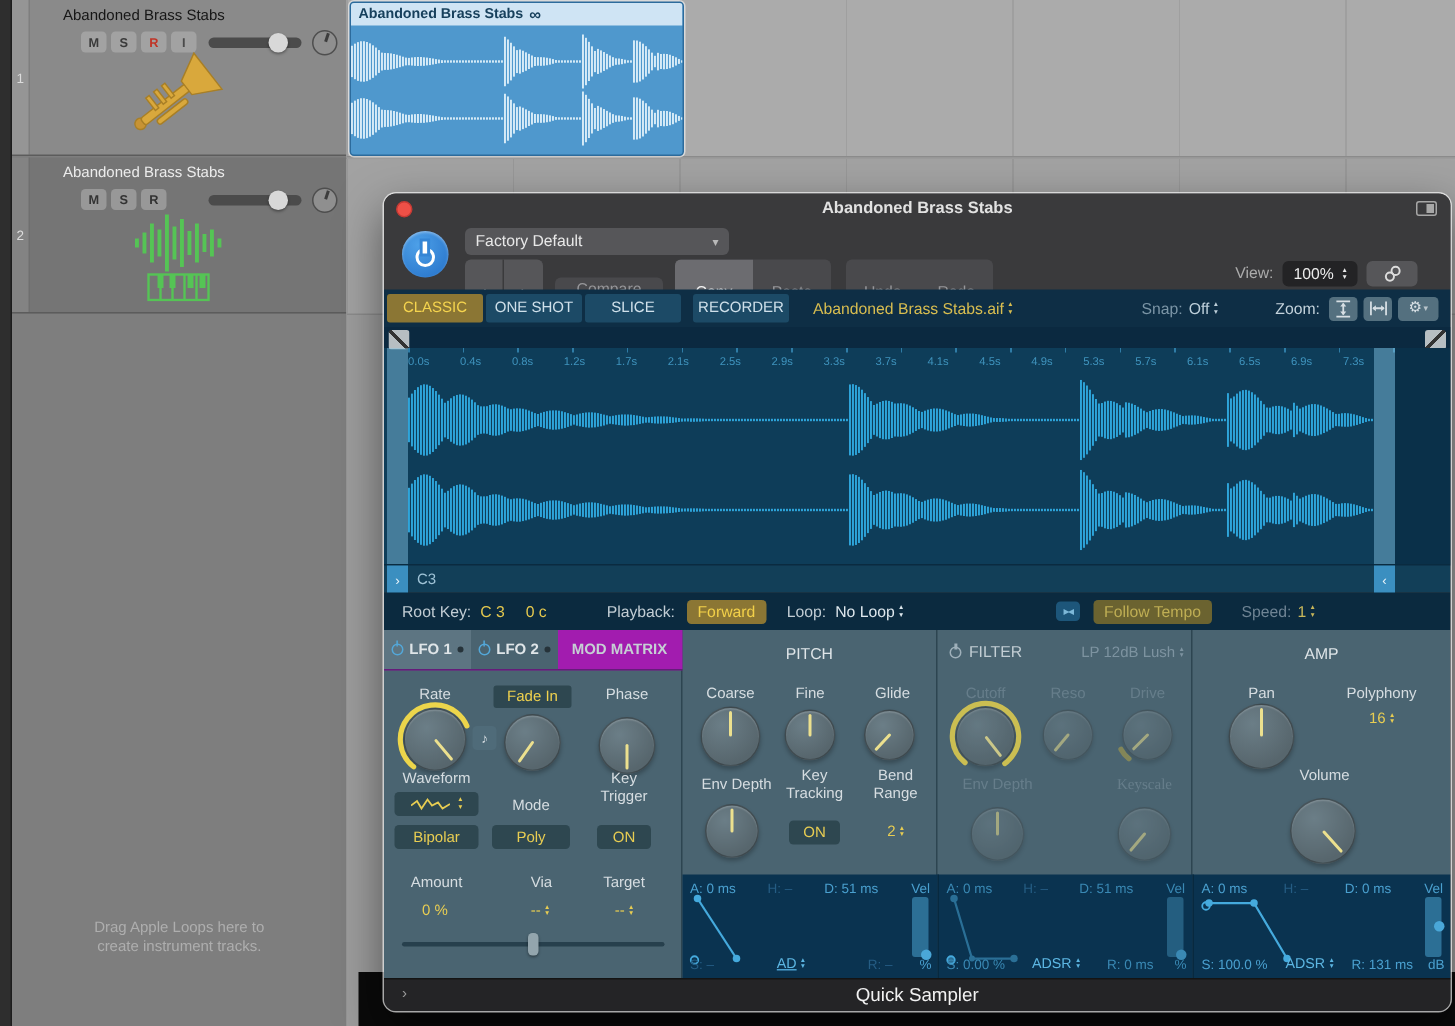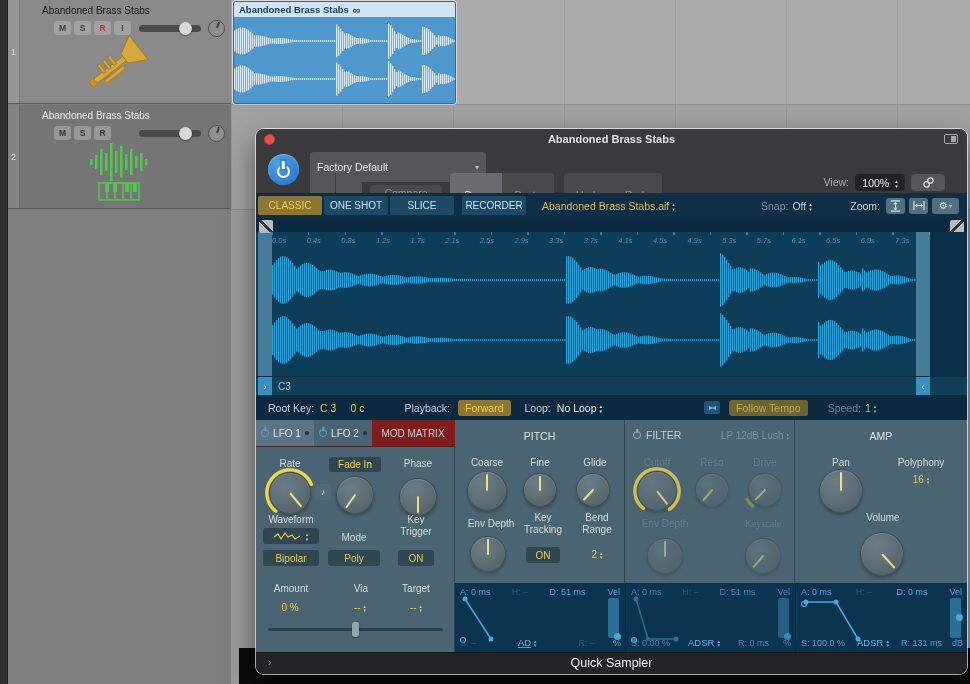--- a/index.html
+++ b/index.html
@@ -28,21 +28,21 @@
   #plugin{position:absolute;left:256px;top:129px;width:711px;height:545px;border-radius:8px;background:#3a3a3c;box-shadow:0 0 0 1px rgba(255,255,255,.65),0 12px 30px rgba(0,0,0,.5);overflow:hidden;}
   #p-titlebar{position:absolute;left:0;top:0;width:100%;height:21px;background:#3a3a3c;}
   #close-dot{position:absolute;left:8px;top:5px;width:11px;height:11px;border-radius:50%;background:#ee5047;border:1px solid #c63a34;}
   #p-title{position:absolute;left:0;top:4px;width:100%;text-align:center;color:#e2e2e2;font-size:11px;font-weight:bold;}
   #win-icon{position:absolute;right:9px;top:5px;width:14px;height:10px;border:1px solid #a7a7a7;border-radius:2px;}
   #win-icon::after{content:"";position:absolute;right:1px;top:1px;width:5px;height:6px;background:#a7a7a7;}
   #p-header{position:absolute;left:0;top:21px;width:100%;height:43px;background:#3a3a3c;}
   #power-btn{position:absolute;left:12px;top:4px;width:31px;height:31px;border-radius:50%;background:radial-gradient(circle at 35% 30%,#4da0e8,#2470c8);box-shadow:inset 0 1px 2px rgba(255,255,255,.4);}
   .pglyph{position:absolute;left:50%;top:50%;width:13px;height:13px;margin:-5px 0 0 -7px;border:2px solid #fff;border-radius:50%;}
   .pglyph::after{content:"";position:absolute;left:50%;top:-6px;transform:translateX(-50%);width:2.5px;height:8px;background:#fff;box-shadow:0 0 0 2px #3585d5;}
-  #preset-box{position:absolute;left:54px;top:2px;width:176px;height:30px;background:#565659;border-radius:4px;color:#e8e8e8;font-size:10.5px;display:flex;align-items:center;padding:0 7px;}
+  #preset-box{position:absolute;left:54px;top:2px;width:176px;height:18px;background:#565659;border-radius:4px;color:#e8e8e8;font-size:10.5px;display:flex;align-items:center;padding:0 7px;}
   #preset-box .chev{margin-left:auto;color:#b9b9b9;font-size:8px;}
   .hrow{position:absolute;top:23px;height:16px;display:flex;align-items:center;justify-content:center;border-radius:4px;font-size:10.5px;}
   .seg{display:flex;height:100%;}
   .seg > div{display:flex;align-items:center;justify-content:center;height:100%;}
   #nav-arrows{left:54px;width:52px;background:#565659;color:#cfcfcf;}
   #nav-arrows div{width:26px;font-size:11px;}
   #nav-arrows div:first-child{border-right:1px solid #3a3a3c;}
   #compare-btn{left:114px;width:72px;background:#49494c;color:#97979a;margin-top:12px;}
   #copypaste{left:194px;width:104px;background:#49494c;border-radius:4px;overflow:hidden;}
   #copy-btn{width:52px;background:#6c6c70;color:#f2f2f2;}
@@ -65,21 +65,21 @@
   .zbtn{width:19px;height:16px;background:#54707f;border-radius:3px;display:flex;align-items:center;justify-content:center;}
   #gear-btn{width:27px;height:16px;background:#54707f;border-radius:3px;display:flex;align-items:center;justify-content:center;color:#d7dfe4;font-size:10px;gap:1px;}
   #gear-btn i{font-style:normal;font-size:6px;color:#b9c4cb;}
   
   #p-wave{position:absolute;left:0;top:89px;width:100%;height:158px;background:#0e3d59;}
   #wave-top{position:absolute;left:0;top:0;width:100%;height:14px;background:#0b2940;}
   .fadebox{position:absolute;top:2px;width:14px;height:13px;background:#b7bec2;border-radius:2px;}
   .fadebox.in{left:3px;background-image:linear-gradient(45deg,transparent 44%,#333 44%,#333 56%,transparent 56%);}
   .fadebox.out{right:3px;background-image:linear-gradient(135deg,transparent 44%,#333 44%,#333 56%,transparent 56%);}
   #ruler{position:absolute;left:16px;top:14px;width:658px;height:13px;display:flex;background-image:repeating-linear-gradient(90deg,#2f7ca6 0 1px,transparent 1px 36.5px);background-size:100% 3px;background-repeat:no-repeat;}
-  #ruler span{flex:1;color:#3f93bd;font-size:7.5px;padding-top:4px;font-style:italic;}
+  #ruler span{flex:1;color:#3f93bd;font-size:7.5px;padding-top:4px;}
   #handleL{position:absolute;left:2px;top:14px;width:14px;height:144px;background:rgba(137,201,233,.45);}
   #handleR{position:absolute;left:660px;top:14px;width:14px;height:144px;background:rgba(137,201,233,.45);}
   #wave-endzone{position:absolute;left:674px;top:14px;width:37px;height:144px;background:#0a3049;}
   
   #p-keyrow{position:absolute;left:0;top:247px;width:100%;height:19px;background:#123f58;border-top:1px solid #0a2b40;}
   .keybtn{position:absolute;top:0;width:14px;height:19px;background:#3b8fc0;color:#eaf4fa;font-size:9px;display:flex;align-items:center;justify-content:center;}
   #key-label{position:absolute;left:22px;top:4px;color:#9fc3d6;font-size:10px;}
   
   #p-params{position:absolute;left:0;top:266px;width:100%;height:25px;background:#0b2a3f;color:#c2cdd4;font-size:10.5px;display:flex;align-items:center;}
   #p-params .yellow{color:#e6c94e;}
@@ -100,21 +100,21 @@
   .knob{position:absolute;border-radius:50%;width:var(--d);height:var(--d);background:radial-gradient(circle at 36% 30%,#6b7e87,#57666d 72%);border:1px solid rgba(0,0,0,.28);box-shadow:inset 0 1px 1px rgba(255,255,255,.18),0 2px 3px rgba(0,0,0,.25);}
   .knob .ptr{position:absolute;inset:0;transform:rotate(var(--rot,0deg));}
   .knob .ptr::before{content:"";position:absolute;left:calc(50% - 1px);top:2px;width:2px;height:46%;background:#ece08e;border-radius:2px;}
   .knob svg.arc{position:absolute;left:-6px;top:-6px;width:calc(100% + 12px);height:calc(100% + 12px);overflow:visible;}
   .arc circle{fill:none;stroke:#ecd54b;stroke-width:3.6;stroke-linecap:round;}
   .arc.dim circle{stroke:#b3a345;}
   .valchip{position:absolute;background:#2e4750;border-radius:3px;color:#e8cd52;font-size:10px;display:flex;align-items:center;justify-content:center;height:16px;}
   .ud::before{content:"▴\A▾";white-space:pre;display:inline-block;font-size:5px;line-height:4.5px;margin-left:3px;vertical-align:middle;}
   .dim55{opacity:.55;}
   
-  #lfo-tabs{position:absolute;left:0;top:0;width:199px;height:27px;background:#7f1d1d;display:flex;border-bottom:1px solid rgba(10,30,42,.4);}
+  #lfo-tabs{position:absolute;left:0;top:0;width:199px;height:27px;background:#a21caf;display:flex;border-bottom:1px solid rgba(10,30,42,.4);font-weight:bold;}
   .lfotab{width:58px;display:flex;align-items:center;justify-content:center;gap:4px;font-size:10px;color:#dfe5e8;}
   .lfotab.sel{background:#5d7582;}
   .dot{width:4px;height:4px;border-radius:50%;background:#26333a;}
   .pwr-sm{width:8px;height:8px;border:1.5px solid #53a7d8;border-radius:50%;position:relative;display:inline-block;}
   .pwr-sm.gray{border-color:#9fb0ba;}
   .pwr-sm::after{content:"";position:absolute;left:50%;top:-3px;transform:translateX(-50%);width:1.5px;height:4px;background:inherit;background:#53a7d8;}
   .pwr-sm.gray::after{background:#9fb0ba;}
   #notebtn{position:absolute;left:59px;top:64px;width:16px;height:16px;background:#4f6b79;border-radius:3px;color:#d3dbe0;font-size:9px;display:flex;align-items:center;justify-content:center;}
   #fadein-chip{position:absolute;left:73px;top:37px;width:52px;height:15px;background:#2e4750;color:#f0d24e;font-size:10px;display:flex;align-items:center;justify-content:center;border-radius:2px;}
   #lfo-slider{position:absolute;left:12px;top:208px;width:175px;height:3px;background:#27404d;border-radius:2px;}
@@ -204,20 +204,23 @@
         <line x1="37" y1="48" x2="37" y2="65"></line>
           <line x1="45" y1="48" x2="45" y2="65"></line>
       </g>
       <g fill="#55c455">
         <rect x="19" y="48" width="4" height="9"></rect>
           <rect x="27" y="48" width="4" height="9"></rect>
         <rect x="39" y="48" width="4" height="9"></rect>
           <rect x="47" y="48" width="4" height="9"></rect>
       </g>
     </svg>
+  </div>
+  <div id="hint">
+    <span>Drag Apple Loops here to</span><br><span>create instrument tracks.</span>
   </div>
 </div>
 
 <div id="lanes">
   <div class="lane-row" id="row1"></div>
   <div class="lane-row" id="row2"></div>
   <div id="region">
     <div class="rhead">
       <span>Abandoned Brass Stabs</span>
       <span style="font-size:11px;">∞</span>

